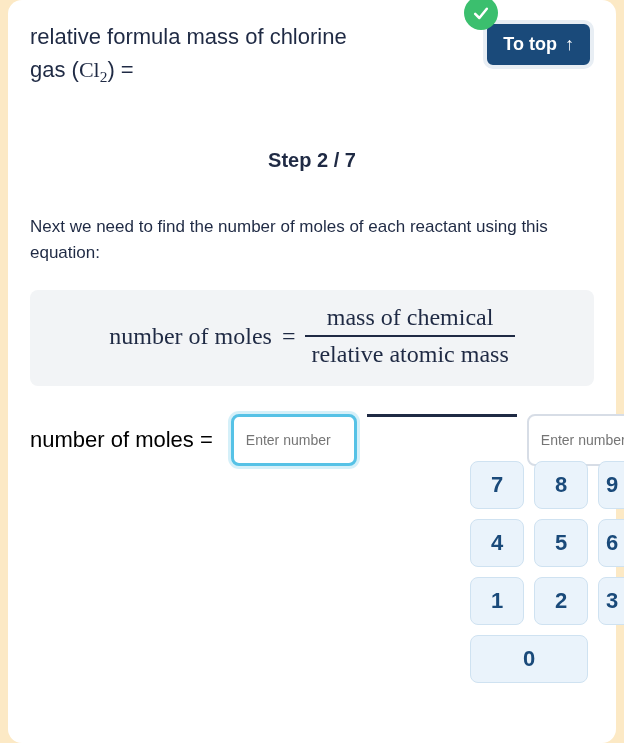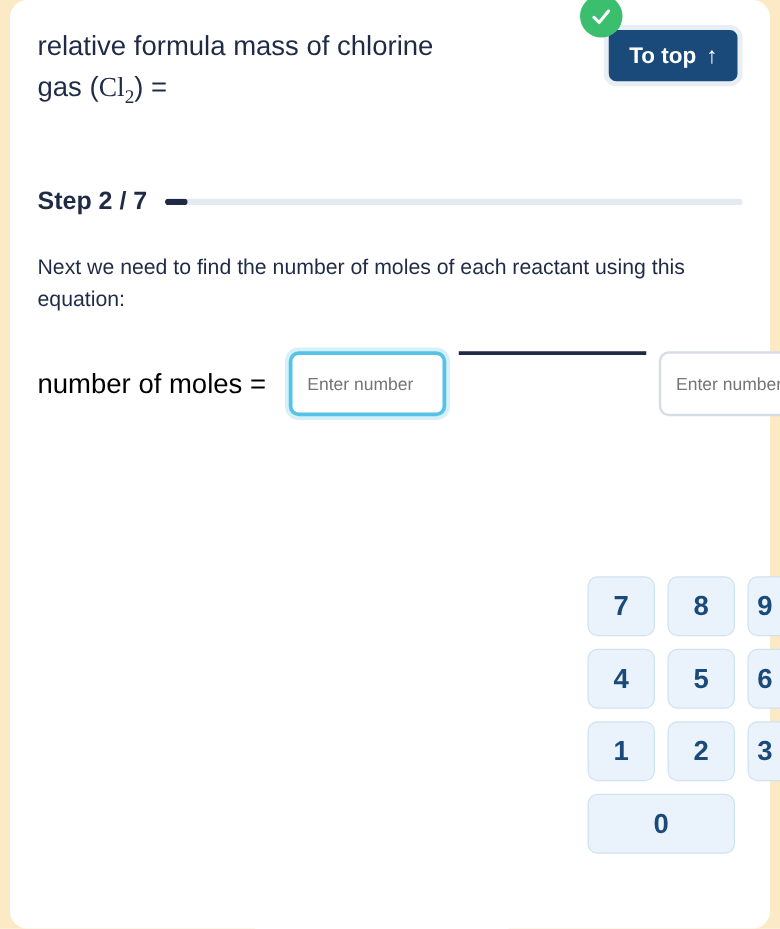--- a/index.html
+++ b/index.html
@@ -56,20 +56,21 @@
     align-items: center;
     gap: 8px;
     white-space: nowrap;
   }
   .to-top .arrow { font-size: 18px; }
   .step-row {
     display: flex;
     align-items: center;
     gap: 14px;
     margin-top: 60px;
+    flex-direction: column;
   }
   .step-label { font-weight: 700; font-size: 20px; color: #1f2a44; }
   .progress {
     flex: 1;
     height: 5px;
     background: #e5eaf2;
     border-radius: 3px;
     position: relative;
     overflow: hidden;
   }
@@ -188,20 +189,28 @@
 
   <div class="step-row">
     <div class="step-label">Step 2 / 7</div>
     <div class="progress">
       <div class="progress-fill"></div>
     </div>
   </div>
 
   <p class="body-text">Next we need to find the number of moles of each reactant using this equation:</p>
 
+  <div class="eq-box">
+    <span>number of moles</span>
+    <span>=</span>
+    <span class="frac">
+      <span class="num">mass of chemical</span>
+      <span class="den">relative atomic mass</span>
+    </span>
+  </div>
 
 
   <div class="answer-row">
     <div class="lhs">number of moles =</div>
     <div class="input-frac">
       <input class="num-input active" placeholder="Enter number" style="">
       <div class="frac-bar"></div>
       <input class="num-input" placeholder="Enter number" style="">
     </div>
   </div>

